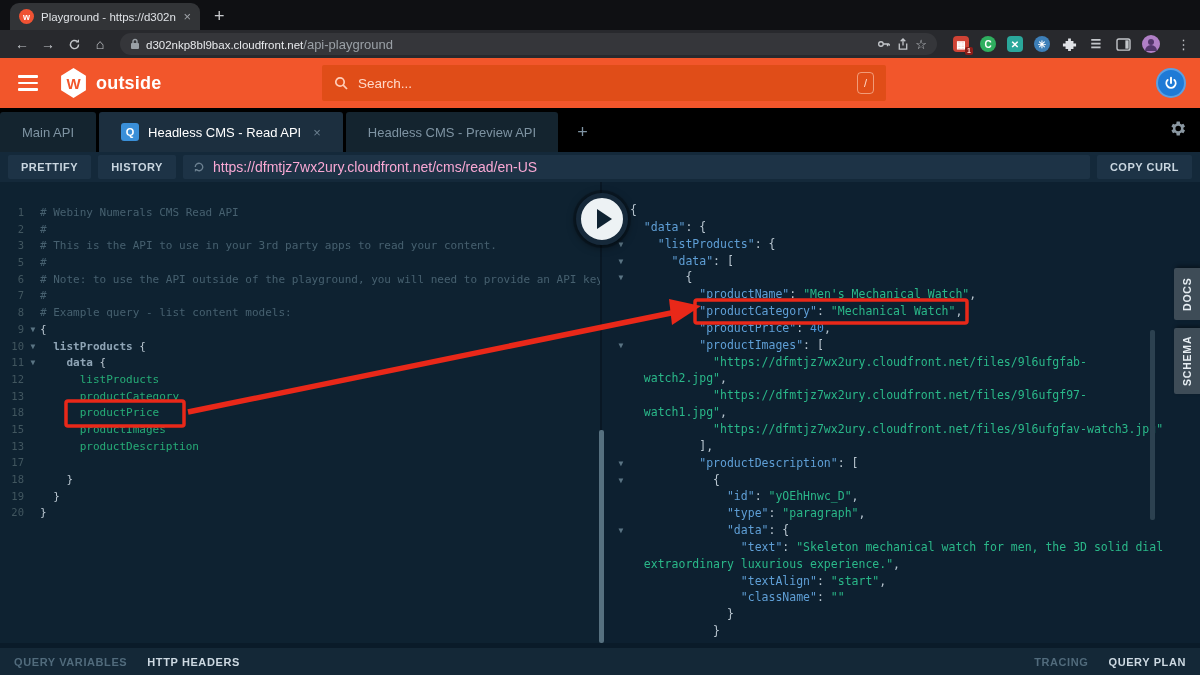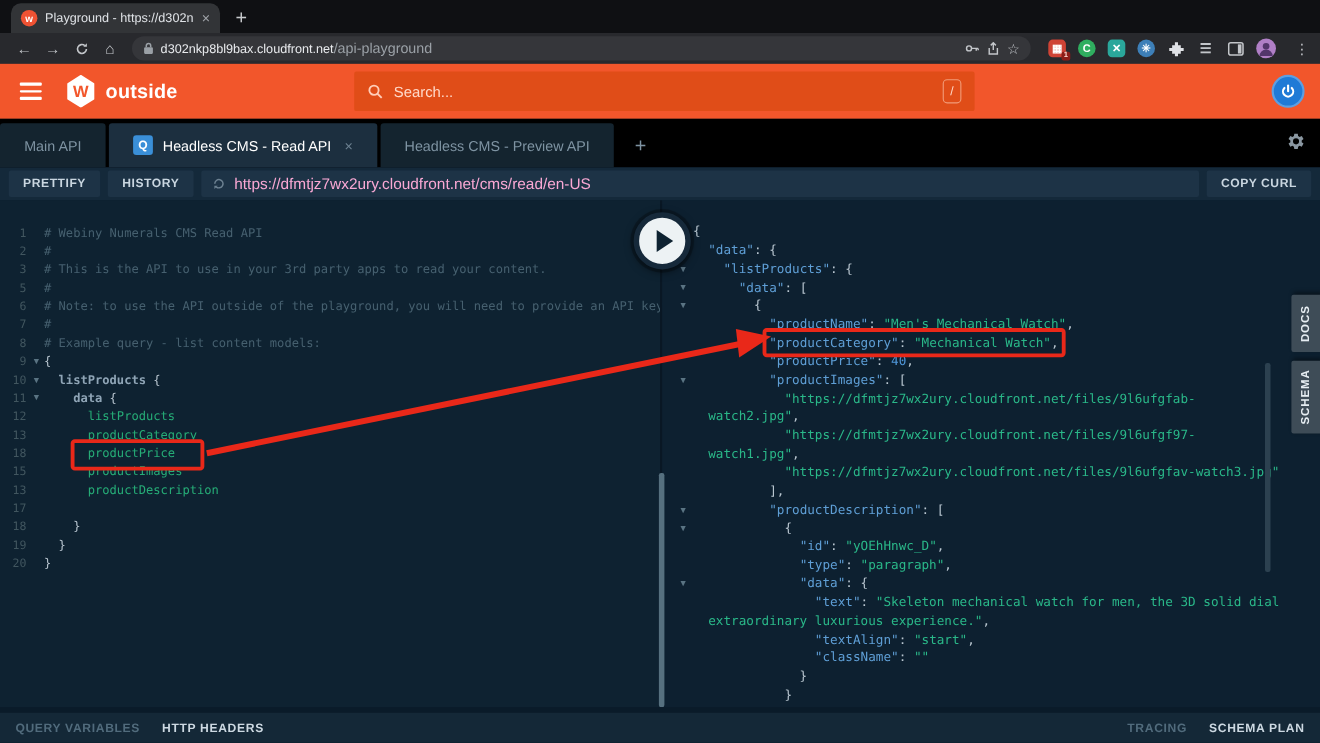--- a/index.html
+++ b/index.html
@@ -299,21 +299,21 @@
   <div class="side-tab side-docs">DOCS</div>
   <div class="side-tab side-schema">SCHEMA</div>
 </div>
 
 <div class="subfooter"></div>
 <div class="footer">
   <span class="fdim">QUERY VARIABLES</span>
   <span class="fbright">HTTP HEADERS</span>
   <span class="fspacer"></span>
   <span class="fdim">TRACING</span>
-  <span class="fbright">SCHEMA PLAN</span>
+  <span class="fbright">QUERY PLAN</span>
 </div>
 
 <svg class="annot" viewBox="0 0 1200 675">
   <rect x="66" y="401" width="118" height="25" fill="none" stroke="#e92819" stroke-width="3.5" rx="2"></rect>
   <rect x="695" y="300" width="272" height="23" fill="none" stroke="#e92819" stroke-width="3.5" rx="2"></rect>
   <line x1="188" y1="412" x2="676" y2="312" stroke="#e92819" stroke-width="5.5"></line>
   <polygon points="701,306 672,325 669,299" fill="#e92819"></polygon>
 </svg>
 
 </body></html>

